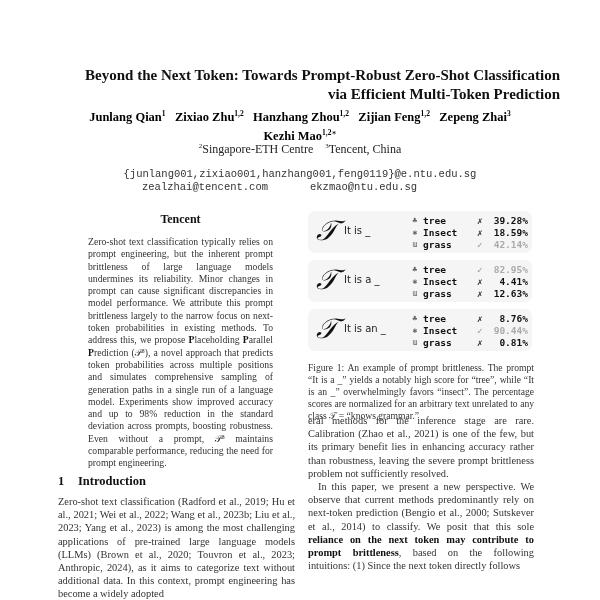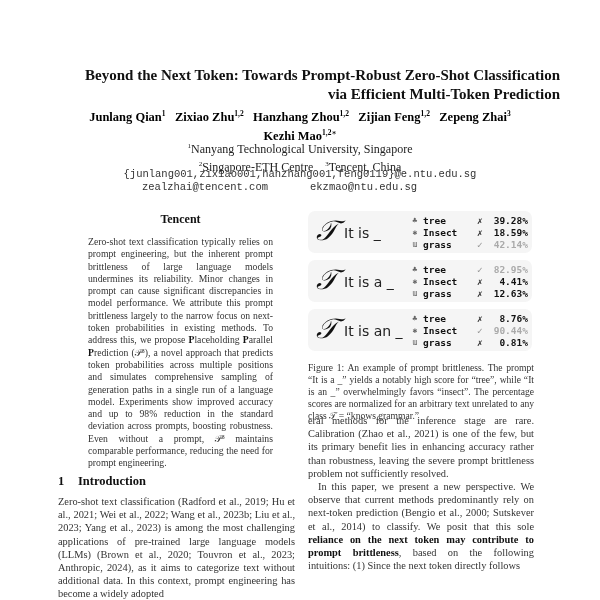--- a/index.html
+++ b/index.html
@@ -27,21 +27,21 @@
   .sec-h .num { display: inline-block; width: 20px; }
   .intro-body { left: 58px; width: 237px; top: 495px; font-size: 10.4px; line-height: 13.2px;
                 text-align: justify; color: #333; }
 
   .fig { left: 308px; width: 224px; top: 211px; }
   .panel { position: relative; height: 42px; margin-bottom: 7px; background: #f5f5f5;
            border-radius: 7px; }
   .panel .T { position: absolute; left: 8px; top: 4px; font-family: "DejaVu Serif", serif;
               font-style: italic; font-size: 28px; line-height: 32px; color: #111; }
   .panel .prompt { position: absolute; left: 36px; top: 14px; font-family: "DejaVu Sans", sans-serif;
-                   font-size: 14px; color: #222; text-align: right; }
+                   font-size: 10px; color: #222; text-align: right; }
   .panel .rows { position: absolute; left: 102px; top: 4px; width: 118px; }
   .row { height: 12px; line-height: 12px; font-family: "DejaVu Sans Mono", monospace;
          font-size: 9.5px; font-weight: bold; position: relative; color: #111; }
   .row .ico { position: absolute; left: 0; width: 10px; text-align: center; font-size: 8px; color: #666; font-weight: normal; }
   .row .lab { position: absolute; left: 13px; }
   .row .mark { position: absolute; left: 67px; font-weight: normal; color: #333; }
   .row .pct { position: absolute; right: 0; }
   .row.correct .pct { color: #aaa; }
   .row.correct .mark { color: #999; }
 
@@ -68,21 +68,20 @@
     <span><span>Hanzhang Zhou</span><sup>1,2</sup></span>&nbsp;&nbsp;
     <span><span>Zijian Feng</span><sup>1,2</sup></span>&nbsp;&nbsp;
     <span><span>Zepeng Zhai</span><sup>3</sup></span>
   </div>
   <div>
     <span><span>Kezhi Mao</span><sup>1,2∗</sup></span>
   </div>
 </div>
 
 <div class="abs affil">
-  <div><sup>1</sup><span>Nanyang Technological University, Singapore</span></div>
   <div>
     <span><sup>2</sup><span>Singapore-ETH Centre</span></span>&nbsp;&nbsp;&nbsp;
     <span><sup>3</sup><span>Tencent, China</span></span>
   </div>
 </div>
 
 <div class="abs emails1 mono">{junlang001,zixiao001,hanzhang001,feng0119}@e.ntu.edu.sg</div>
 <div class="abs emails2 mono">
   <span style="left:102px;text-align:center;">zealzhai@tencent.com</span>
   <span style="left:270px;text-align:right;">ekzmao@ntu.edu.sg</span>

